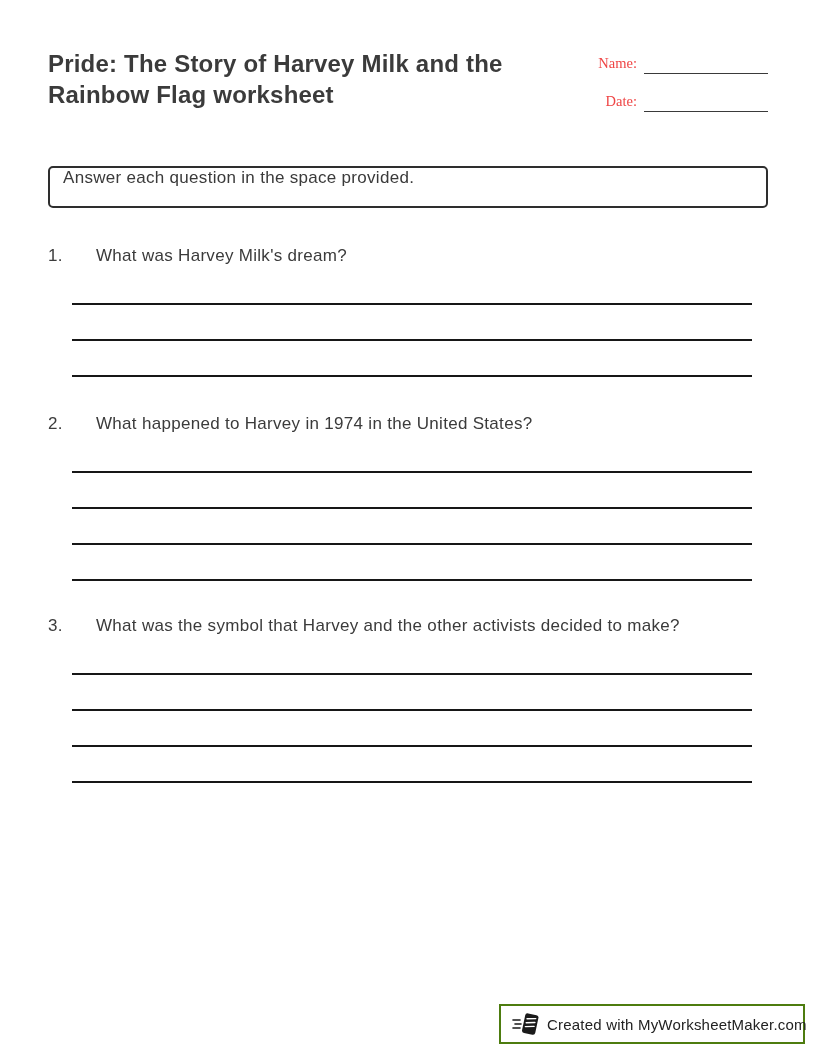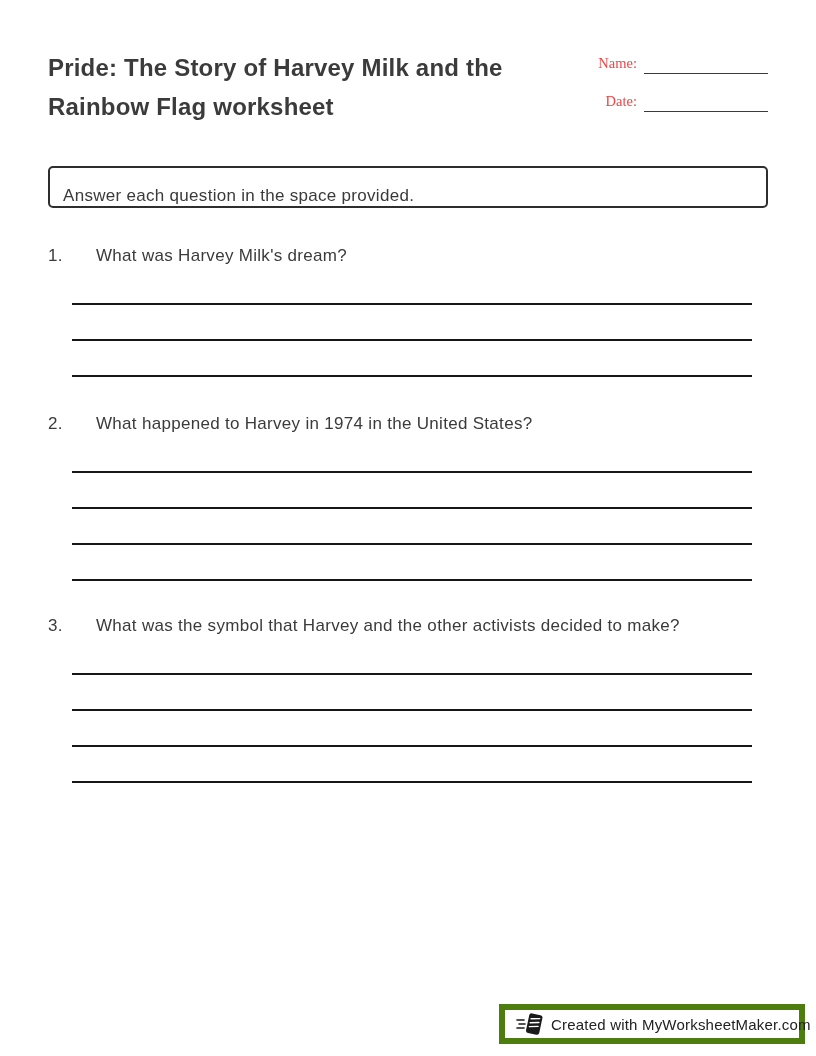--- a/index.html
+++ b/index.html
@@ -14,21 +14,21 @@
     overflow: hidden;
   }
 
   
   .title {
     position: absolute;
     left: 48px;
     top: 48px;
     width: 480px;
     font-size: 24px;
-    line-height: 39px;
+    line-height: 31px;
     font-weight: 600;
     letter-spacing: 0.2px;
     color: #3b3b3b;
   }
   .name-date {
     position: absolute;
     left: 570px;
     top: 53px;
     width: 198px;
   }
@@ -56,21 +56,21 @@
   
   .instruction-box {
     position: absolute;
     left: 48px;
     top: 166px;
     width: 720px;
     height: 42px;
     border: 2px solid #2e2e2e;
     border-radius: 5px;
     display: flex;
-    align-items: flex-end;
+    align-items: flex-start;
     padding-left: 13px;
   }
   .instruction-text {
     font-size: 17px;
     letter-spacing: 0.3px;
     color: #3a3a3a;
   }
 
   
   .question { position: absolute; left: 48px; width: 704px; }
@@ -107,21 +107,21 @@
   .answer-line:nth-of-type(3) { top: 129px; }
   .answer-line:nth-of-type(4) { top: 165px; }
 
   
   .footer-box {
     position: absolute;
     left: 499px;
     top: 1004px;
     width: 306px;
     height: 40px;
-    border: 6px solid #4d7c0f;
+    border: 2px solid #4d7c0f;
     display: flex;
     align-items: center;
     padding: 0 10px;
   }
   .footer-icon {
     width: 30px;
     height: 30px;
     flex: 0 0 auto;
     margin-right: 6px;
   }

